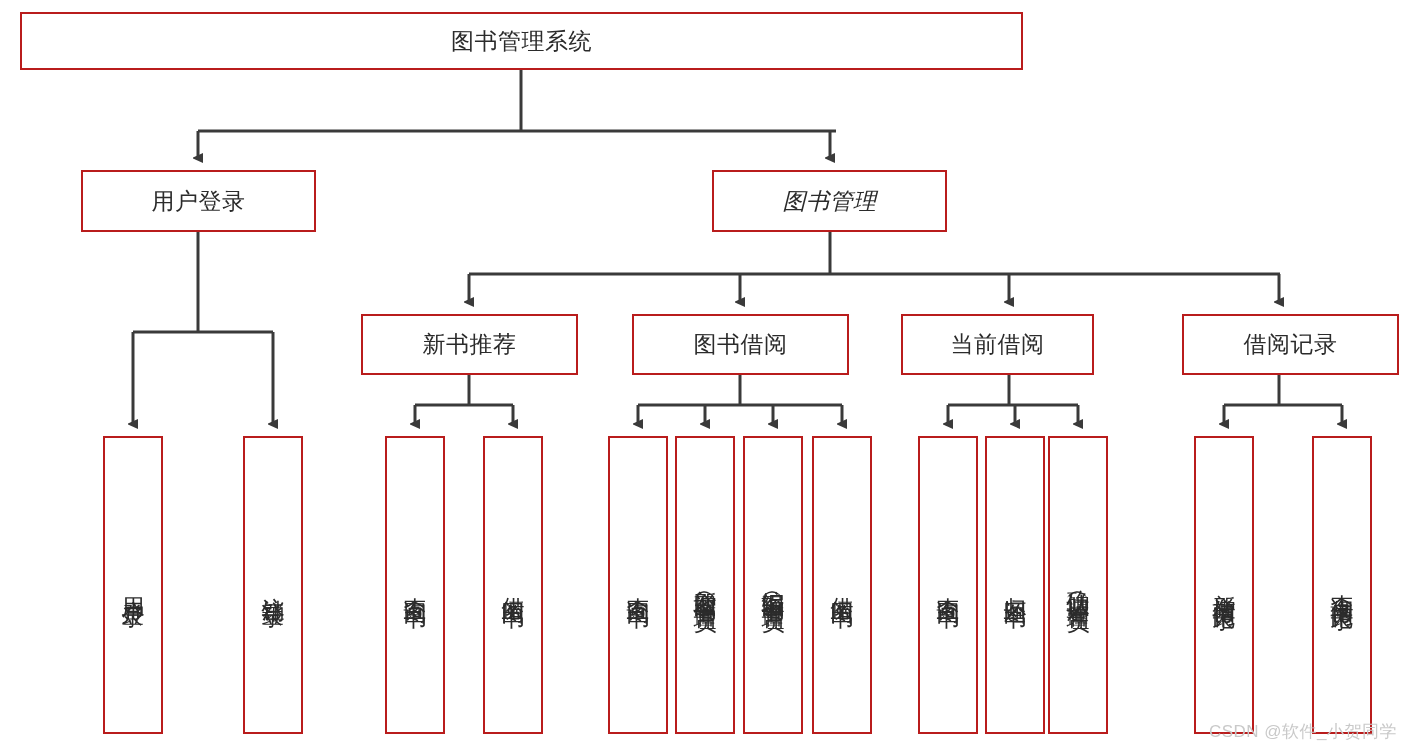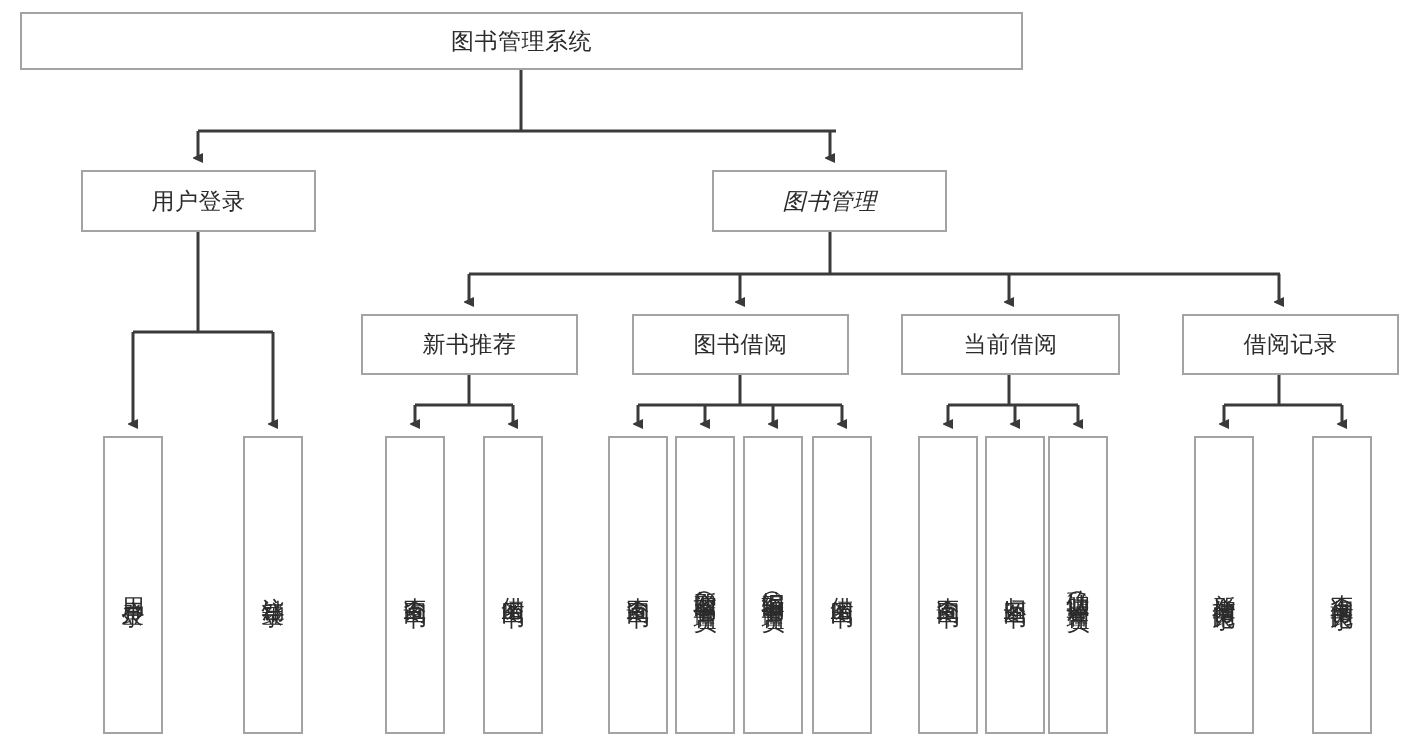--- a/index.html
+++ b/index.html
@@ -22,21 +22,21 @@
     left: 0;
     top: 0;
     width: 1405px;
     height: 747px;
     pointer-events: none;
   }
   .node {
     position: absolute;
     box-sizing: border-box;
     background: #ffffff;
-    border: 2px solid #a3a3a3;
+    border: 2px solid #b91c1c;
     display: flex;
     align-items: center;
     justify-content: center;
     color: #2b2b2b;
   }
   .node.h {
     font-size: 23px;
     letter-spacing: 0.5px;
   }
   .node.v {
@@ -124,21 +124,21 @@
   <div class="node h" style="left:712px; top:170px; width:235px; height:62px;font-style:italic;">
     <span>图书管理</span>
   </div>
 
   <div class="node h" style="left:361px; top:314px; width:217px; height:61px;">
     <span>新书推荐</span>
   </div>
   <div class="node h" style="left:632px; top:314px; width:217px; height:61px;">
     <span>图书借阅</span>
   </div>
-  <div class="node h" style="left:901px; top:314px; width:219px; height:61px;">
+  <div class="node h" style="left:901px; top:314px; width:193px; height:61px;">
     <span>当前借阅</span>
   </div>
   <div class="node h" style="left:1171px; top:314px; width:217px; height:61px;margin-left:11px;">
     <span>借阅记录</span>
   </div>
 
   <div class="node v" style="left:103px; top:436px; width:60px; height:298px;">
     <span class="vtext">用户登录</span>
   </div>
   <div class="node v" style="left:243px; top:436px; width:60px; height:298px;">
@@ -175,14 +175,15 @@
     <span class="vtext">确认归还（管理员）</span>
   </div>
 
   <div class="node v" style="left:1194px; top:436px; width:60px; height:298px;">
     <span class="vtext">新增借阅记录</span>
   </div>
   <div class="node v" style="left:1312px; top:436px; width:60px; height:298px;">
     <span class="vtext">查询借阅记录</span>
   </div>
 
+  <div class="watermark">CSDN @软件_小贺同学</div>
 
 </div>
 
 </body></html>

